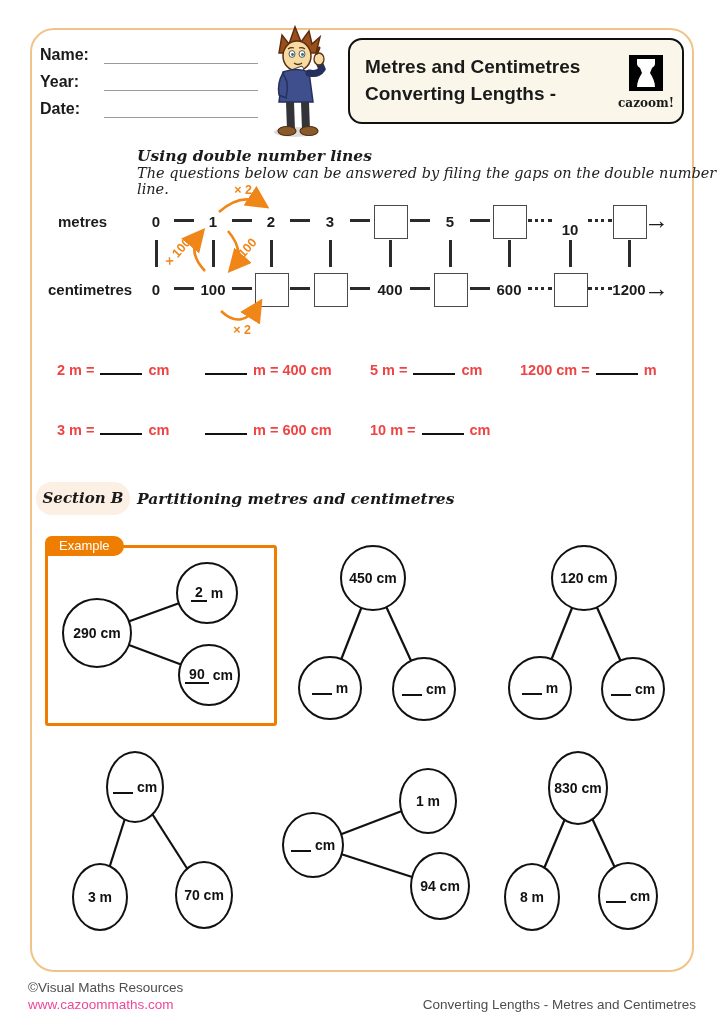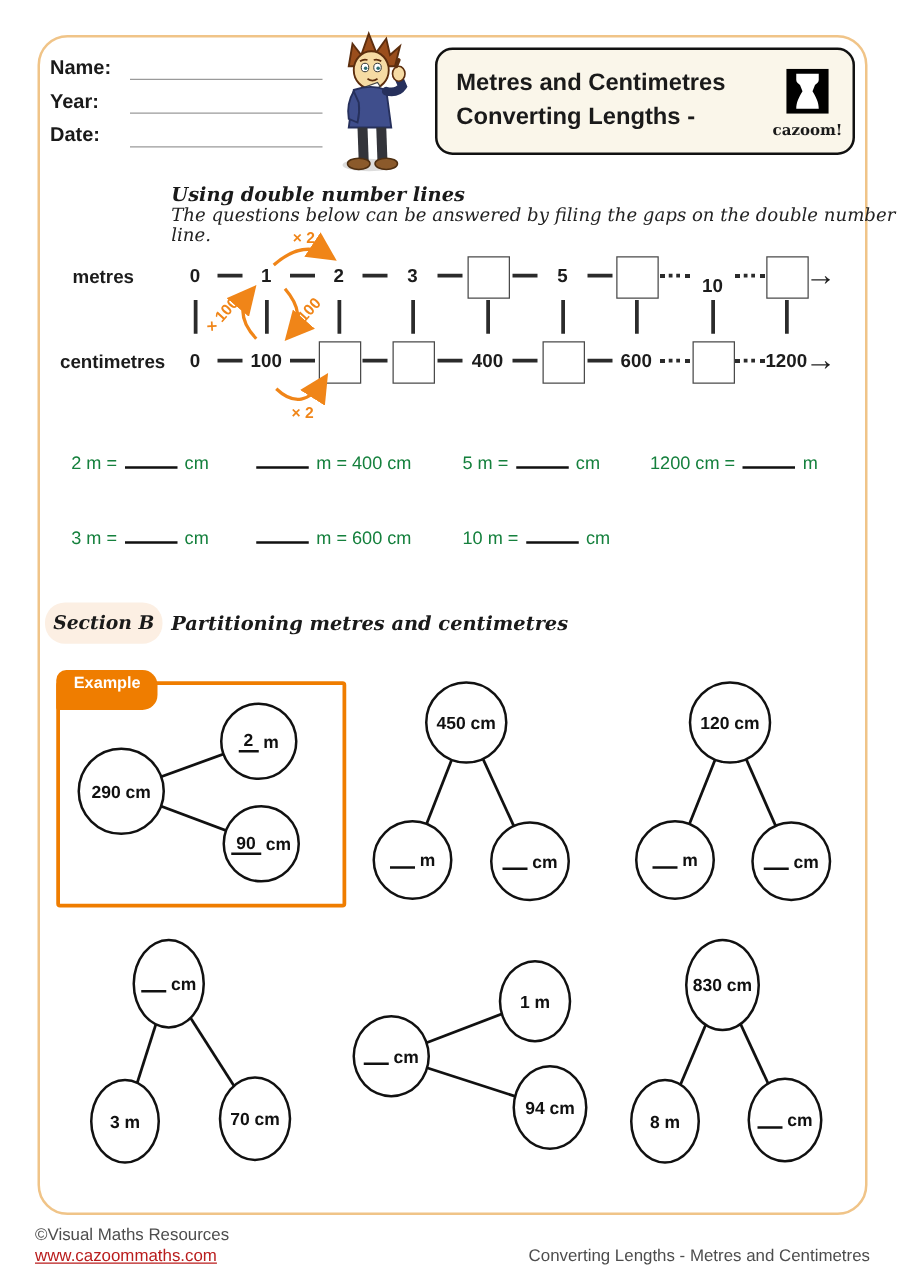--- a/index.html
+++ b/index.html
@@ -25,36 +25,36 @@
   
   .nlv{position:absolute;transform:translate(-50%,-50%);font-weight:bold;font-size:15px;color:#1c1c1c;white-space:nowrap;}
   .nl-label{position:absolute;font-weight:bold;font-size:15px;color:#1c1c1c;}
   .nl-box{position:absolute;width:32px;height:32px;background:#fff;border:1.6px solid #4a4a4a;}
   .nl-dash{position:absolute;width:20px;height:0;border-top:3px solid #2b2b2b;}
   .nl-dots{position:absolute;width:24px;height:0;border-top:3px dotted #2b2b2b;}
   .nl-tick{position:absolute;width:3px;height:27px;background:#2b2b2b;}
   .nl-arrow{position:absolute;font-size:25px;font-weight:bold;color:#1c1c1c;}
   .mult{position:absolute;color:#f08518;font-weight:bold;font-size:12.5px;white-space:nowrap;}
   
-  .eq{position:absolute;font-size:14.5px;font-weight:normal;color:#15803d;white-space:nowrap;}
+  .eq{position:absolute;font-size:14.5px;font-weight:bold;color:#ef4444;white-space:nowrap;}
   .eq .blank{display:inline-block;width:42px;border-bottom:2px solid #111;height:13px;margin:0 6px;}
   
   .circ{position:absolute;transform:translate(-50%,-50%);background:#fff;border:2.2px solid #111;
         border-radius:50%;display:flex;align-items:center;justify-content:center;z-index:2;
         font-weight:bold;font-size:14px;color:#111;white-space:nowrap;}
   .cblank{display:inline-block;width:20px;border-bottom:2.2px solid #111;height:11px;margin-right:4px;}
   .cfill{display:inline-block;border-bottom:2.2px solid #111;padding:0 4px;margin-right:4px;}
   .example-box{position:absolute;left:45px;top:545px;width:226px;height:175px;
                border:3px solid #ef7d00;border-radius:3px;background:#fff;z-index:0;}
-  .example-tab{position:absolute;left:45px;top:536px;background:#ef7d00;color:#fff;font-weight:bold;
-               font-size:13px;padding:2px 14px 15px 14px;border-radius:8px 12px 12px 2px;z-index:3;}
+  .example-tab{position:absolute;left:45px;top:536px;background:#ef7d00;color:#fff;font-weight:normal;
+               font-size:13px;padding:2px 14px 3px 14px;border-radius:8px 12px 12px 2px;z-index:3;}
   .overlay{position:absolute;left:0;top:0;width:724px;height:1024px;z-index:1;pointer-events:none;}
   
   .foot{position:absolute;font-size:13.5px;color:#4d4d4d;}
-  .foot-link{text-decoration:underline;color:#b91c1c;}
+  .foot-link{color:#ec4899;}
 </style>
 </head>
 <body>
 
 <div class="sheet">
   <div class="frame"></div>
 
   <div class="abs field-label" style="left:40px;top:46px;">Name:</div>
   <div class="abs field-line" style="left:104px;top:63px;"></div>
   <div class="abs field-label" style="left:40px;top:73px;">Year:</div>

